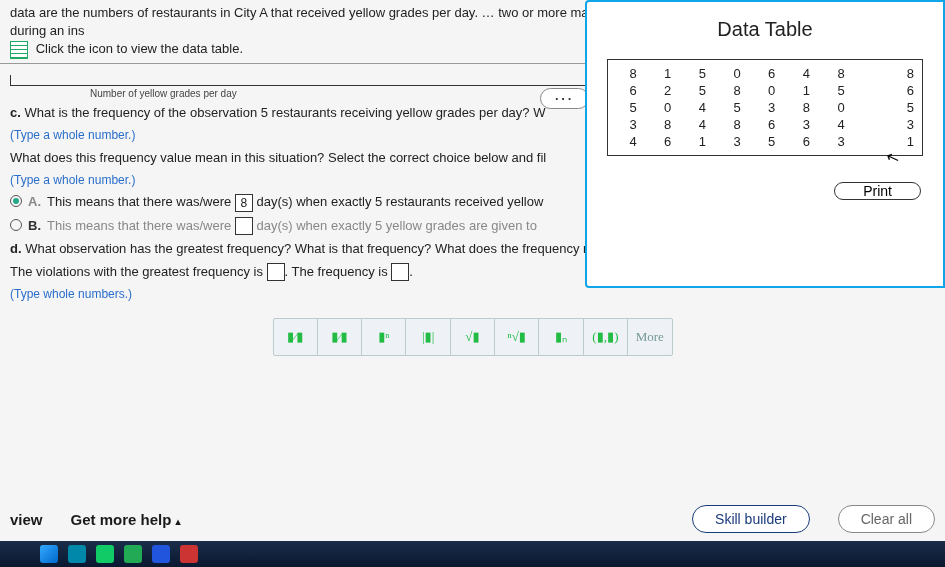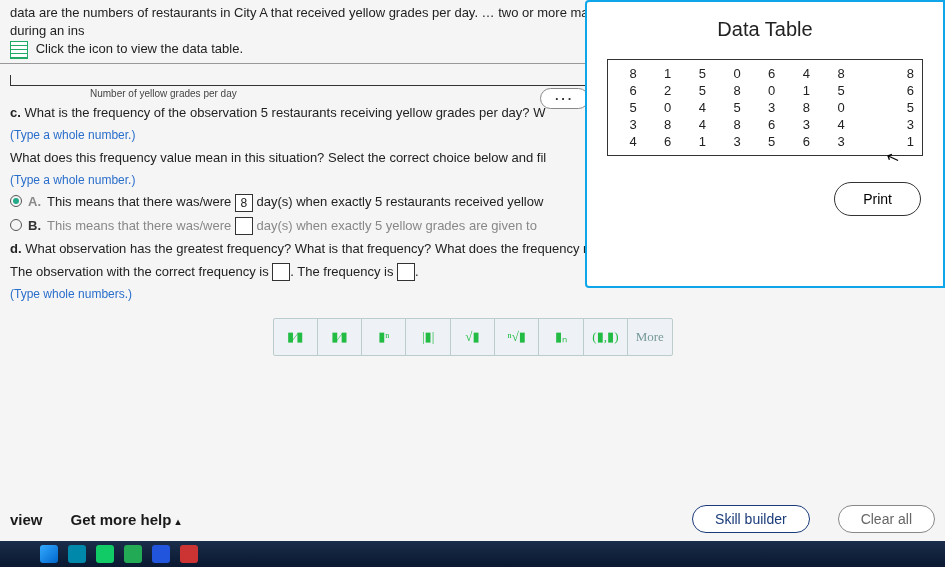--- a/index.html
+++ b/index.html
@@ -83,21 +83,21 @@
       border-radius: 4px 0 0 4px;
       padding: 10px 10px;
     }
     .modal-title { text-align:center; font-size:20px; font-weight:normal; margin:6px 0 18px; }
     .data-grid-wrap { border:1px solid #333; margin:0 10px 26px; padding:6px 8px; }
     .data-grid { display:grid; grid-template-columns: repeat(9, 1fr); gap: 2px 14px; font-size:13px; text-align:right; }
     .modal-buttons { display:flex; justify-content:flex-end; gap:16px; padding-right:12px; }
     .pill-btn {
       border:1px solid #333;
       border-radius: 18px;
-      padding: 8px 28px;
+      padding: 0 28px;
       background:#fff;
       cursor:pointer;
       font-size:14px;
     }
     .pill-btn.dark { background:#0a1d3a; color:#fff; border-color:#0a1d3a; }
     .toolbar {
       margin: 14px auto 0;
       width: 400px;
       background:#eef2f6;
       border:1px solid #bcc;
@@ -215,21 +215,21 @@
       <span>day(s) when exactly 5 yellow grades are given to</span>
     </span>
   </div>
 
   <p class="section-gap">
     <span class="question-heading">d.</span>
     <span>What observation has the greatest frequency? What is that frequency? What does the frequency mean in this situation?</span>
   </p>
 
   <p class="section-gap">
-    <span>The observation with the correct frequency is</span>
+    <span>The violations with the greatest frequency is</span>
     <span class="answer-box empty"></span><span>. The frequency is</span>
     <span class="answer-box empty"></span>.
   </p>
   <p class="instr">(Type whole numbers.)</p>
 
   <div class="toolbar">
     <div class="tb-btn">▮⁄▮</div>
     <div class="tb-btn">▮⁄▮</div>
     <div class="tb-btn">▮ⁿ</div>
     <div class="tb-btn">|▮|</div>

